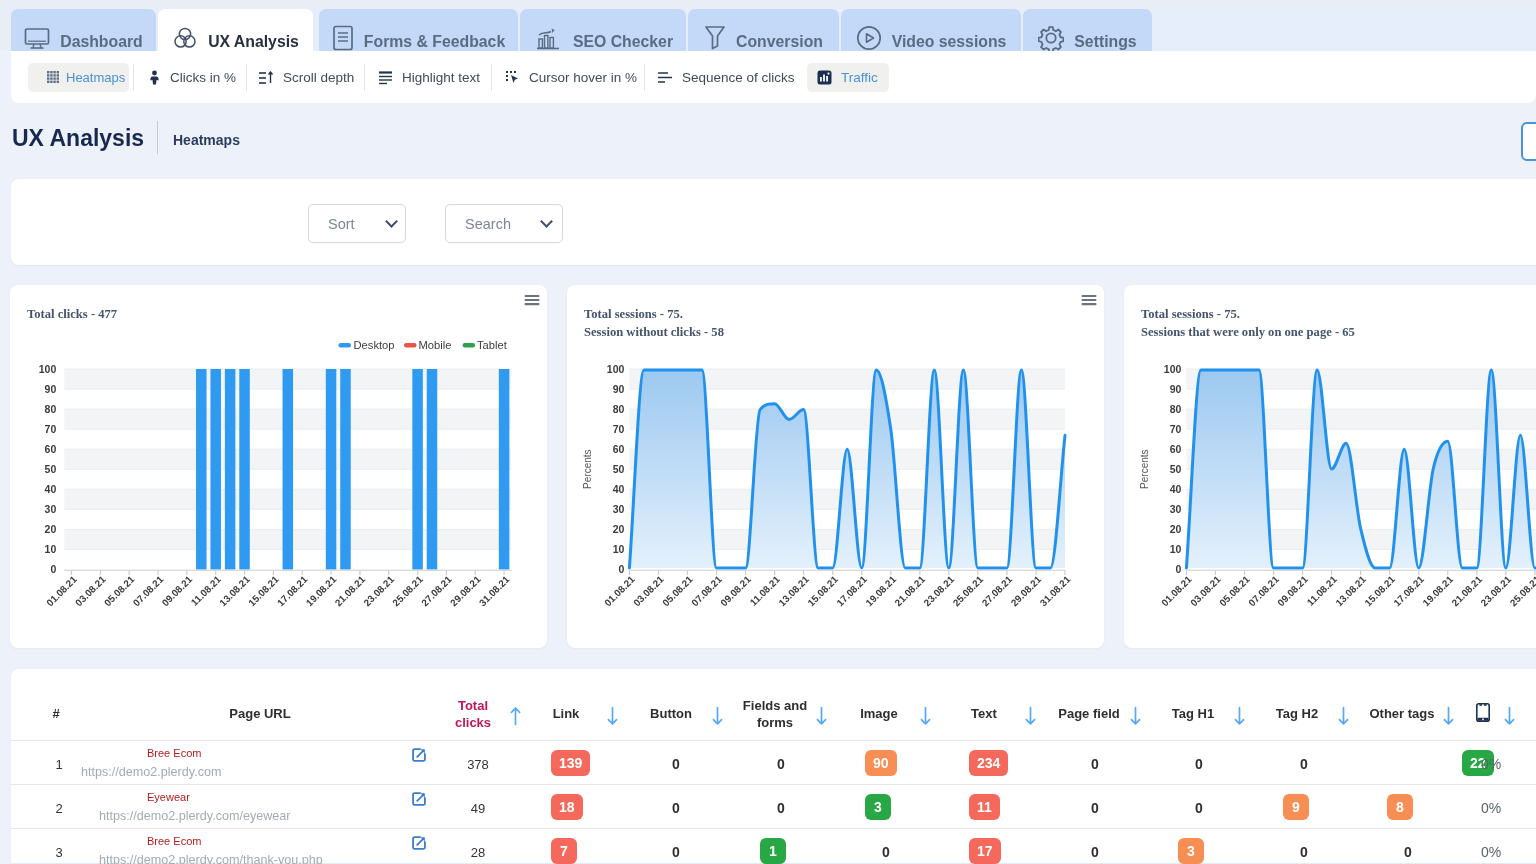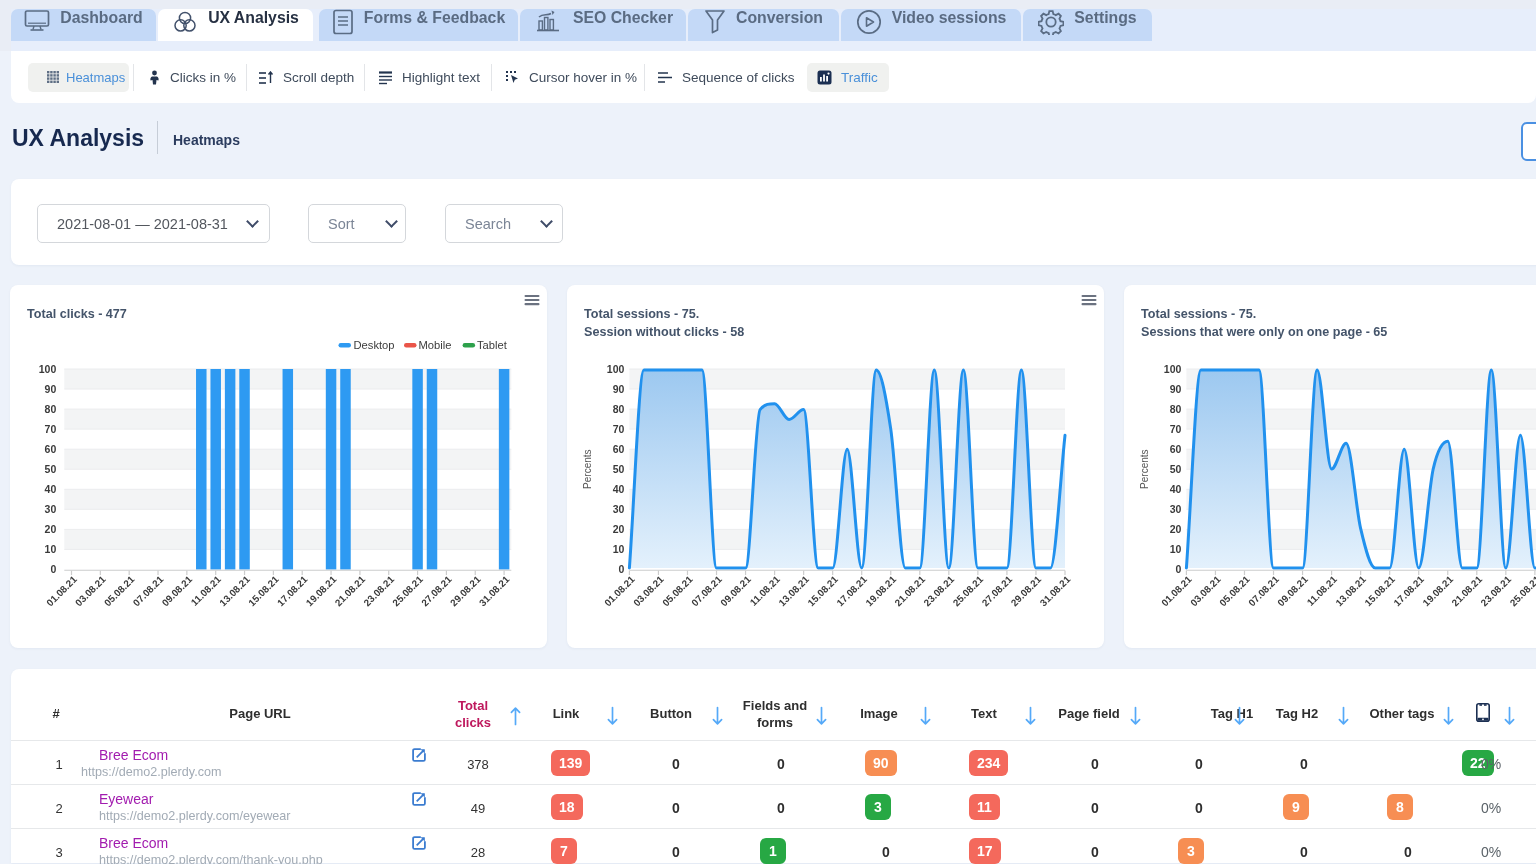--- a/index.html
+++ b/index.html
@@ -1,21 +1,21 @@
 <!DOCTYPE html>
 <html><head><meta charset="utf-8">
 <style>
 * { margin:0; padding:0; box-sizing:border-box; }
 html,body { width:1536px; height:864px; overflow:hidden; background:#edf2fa;
   font-family:"Liberation Sans", sans-serif; }
 
 #hdr { position:absolute; left:0; top:0; width:1536px; height:51px; background:#e9edf5; }
 #hdrblue { position:absolute; left:11px; top:9px; width:1525px; height:42px; background:#e7eefb; }
-.tab { position:absolute; top:9px; height:32px; background:#c4d9f7; border-radius:7px 7px 0 0;
-  display:flex; align-items:flex-start; justify-content:center; gap:10px; }
+.tab { position:absolute; top:9px; height:42px; background:#c4d9f7; border-radius:7px 7px 0 0;
+  display:flex; align-items:flex-end; justify-content:center; gap:10px; }
 .tab span { font-size:15.8px; font-weight:bold; color:#5a6b82; }
 .tab.active { background:#fff; }
 .tab.active span { color:#263042; }
 #subnav { position:absolute; left:11px; top:51px; width:1525px; height:52px; background:#fff;
   border-radius:0 0 8px 8px; }
 .spill { position:absolute; top:12px; height:29px; background:#f0f1ef; border-radius:5px; }
 .sitem { position:absolute; top:12px; height:29px; display:flex; align-items:center; gap:9px; }
 .sitem span { font-size:13.5px; color:#3f4b5b; }
 .sitem.active span { color:#4a90d9; }
 .ssep { position:absolute; top:13px; height:27px; width:1px; background:#e3e5e8; }
@@ -29,33 +29,33 @@
 .card { position:absolute; background:#fff; border-radius:8px; box-shadow:0 1px 3px rgba(25,50,90,0.05); }
 #fcard { left:11px; top:179px; width:1530px; height:86px; border-radius:8px 0 0 8px; }
 .sel { position:absolute; top:25px; height:39px; border:1px solid #d4d7db; border-radius:5px;
   background:#fff; font-size:14.5px; color:#53575e; display:flex; align-items:center; padding-left:19px; }
 .chev { position:absolute; width:9px; height:9px; border-right:2px solid #3f4c68; border-bottom:2px solid #3f4c68;
   transform:rotate(45deg); top:12px; }
 
 #ccard1 { left:10px; top:285px; width:537px; height:363px; }
 #ccard2 { left:567px; top:285px; width:537px; height:363px; }
 #ccard3 { left:1124px; top:285px; width:537px; height:363px; }
-.ctitle { position:absolute; left:17px; font-size:12.6px; line-height:15px; font-weight:bold; color:#44546a; }
+.ctitle { position:absolute; left:17px; font-size:12.6px; line-height:15px; font-weight:bold; color:#44546a;font-family:Liberation Serif, serif; }
 
 #tcard { left:11px; top:669px; width:1530px; height:194px; border-radius:8px 0 0 0; }
 .th { position:absolute; top:697px; height:34px; width:104px; display:flex; align-items:center; justify-content:center;
   text-align:center; font-size:13px; font-weight:bold; color:#2e2e2e; line-height:17.5px; }
 .thblue { color:#be185d; }
 .arr { position:absolute; top:704px; }
 .hline { position:absolute; left:11px; width:1525px; height:1px; background:#e6e8ea; }
 .trow { position:absolute; left:0; width:1536px; height:44px; }
 .num { position:absolute; width:60px; text-align:center; font-size:13px; color:#333; }
 .numb { position:absolute; width:60px; text-align:center; font-size:14px; font-weight:bold; color:#2e2e2e; }
 .pct { position:absolute; width:60px; text-align:center; font-size:14px; color:#5a6268; }
-.plink { position:absolute; font-size:14px; color:#a21caf; }
+.plink { position:absolute; font-size:11px; color:#b91c1c;margin-left:48px; }
 .purl { position:absolute; font-size:12.6px; color:#a2abb5; }
 .bdg { position:absolute; min-width:26px; height:26px; border-radius:6px; color:#fff; font-size:14px; font-weight:bold;
   display:flex; align-items:center; justify-content:center; padding:0 8px; }
 .br { background:#f4695c; } .bo { background:#f78e53; } .bg { background:#27a844; }
 .phoneic { position:absolute; left:1476px; top:703px; }
 </style></head>
 <body>
 <div id="hdr"></div>
 <div id="hdrblue"></div>
 <div class="tab" style="left:11px;width:145px">
@@ -210,21 +210,20 @@
       </svg>
       <span>Traffic</span>
     </div>
 </div>
 <div id="title">UX Analysis</div>
 <div id="tsep"></div>
 <div id="subtitle">Heatmaps</div>
 <div id="cutbtn"></div>
 
 <div class="card" id="fcard">
-  <div class="sel" style="left:26px;width:233px">2021-08-01 — 2021-08-31<div class="chev" style="left:210px"></div></div>
   <div class="sel" style="left:297px;width:98px;color:#7b8596">Sort<div class="chev" style="left:78px"></div></div>
   <div class="sel" style="left:434px;width:118px;color:#7b8596">Search<div class="chev" style="left:96px"></div></div>
 </div>
 
 <div class="card" id="ccard1">
   <div class="ctitle" style="top:22px">Total clicks - 477</div>
   <svg width="536" height="363" style="position:absolute;left:0;top:0">
 <rect x="54.3" y="84.00" width="447.0" height="20.05" fill="#f3f4f5"></rect>
 <rect x="54.3" y="104.05" width="447.0" height="20.05" fill="#ffffff"></rect>
 <rect x="54.3" y="124.10" width="447.0" height="20.05" fill="#f3f4f5"></rect>
@@ -499,21 +498,21 @@
     <path d="M6.5 3.5 V19.5 M2.4 15.6 L6.5 19.8 L10.6 15.6" fill="none" stroke="#55a9f8" stroke-width="1.7" stroke-linecap="round" stroke-linejoin="round"></path>
   </svg>
 <div class="th" style="left:932px">Text</div>
 <svg class="arr" style="left:1024px" width="13" height="24" viewBox="0 0 13 24">
     <path d="M6.5 3.5 V19.5 M2.4 15.6 L6.5 19.8 L10.6 15.6" fill="none" stroke="#55a9f8" stroke-width="1.7" stroke-linecap="round" stroke-linejoin="round"></path>
   </svg>
 <div class="th" style="left:1037px">Page field</div>
 <svg class="arr" style="left:1129px" width="13" height="24" viewBox="0 0 13 24">
     <path d="M6.5 3.5 V19.5 M2.4 15.6 L6.5 19.8 L10.6 15.6" fill="none" stroke="#55a9f8" stroke-width="1.7" stroke-linecap="round" stroke-linejoin="round"></path>
   </svg>
-<div class="th" style="left:1180px">Tag H1</div>
+<div class="th" style="left:1141px">Tag H1</div>
 <svg class="arr" style="left:1233px" width="13" height="24" viewBox="0 0 13 24">
     <path d="M6.5 3.5 V19.5 M2.4 15.6 L6.5 19.8 L10.6 15.6" fill="none" stroke="#55a9f8" stroke-width="1.7" stroke-linecap="round" stroke-linejoin="round"></path>
   </svg>
 <div class="th" style="left:1245px">Tag H2</div>
 <svg class="arr" style="left:1337px" width="13" height="24" viewBox="0 0 13 24">
     <path d="M6.5 3.5 V19.5 M2.4 15.6 L6.5 19.8 L10.6 15.6" fill="none" stroke="#55a9f8" stroke-width="1.7" stroke-linecap="round" stroke-linejoin="round"></path>
   </svg>
 <div class="th" style="left:1350px">Other tags</div>
 <svg class="arr" style="left:1442px" width="13" height="24" viewBox="0 0 13 24">
     <path d="M6.5 3.5 V19.5 M2.4 15.6 L6.5 19.8 L10.6 15.6" fill="none" stroke="#55a9f8" stroke-width="1.7" stroke-linecap="round" stroke-linejoin="round"></path>

